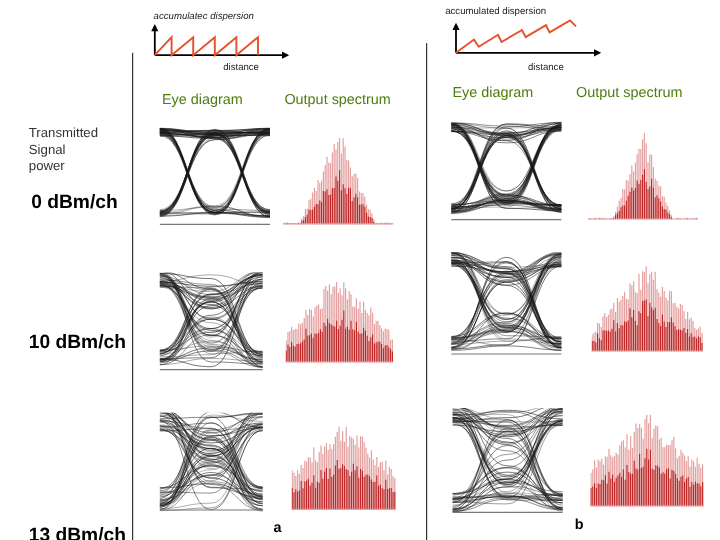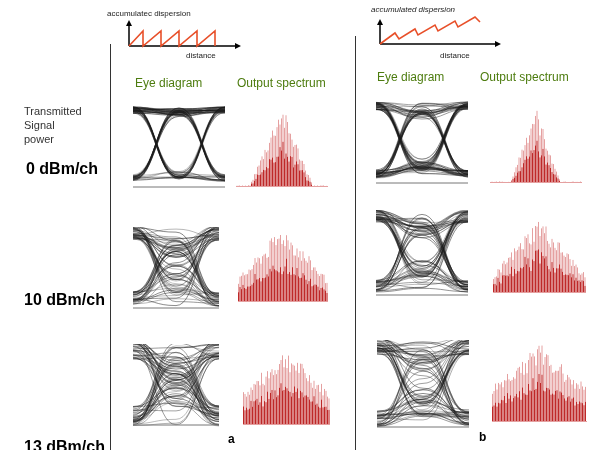--- a/index.html
+++ b/index.html
@@ -16,40 +16,40 @@
 </head>
 <body>
 
 <div class="abs sidelbl" style="left:24px; top:104px;">
   <div>Transmitted</div>
   <div>Signal</div>
   <div>power</div>
 </div>
 
 <div class="abs rowlbl" style="left:26px; top:160px;">0 dBm/ch</div>
-<div class="abs rowlbl" style="left:24px; top:277px;margin-top:14px;">10 dBm/ch</div>
+<div class="abs rowlbl" style="left:24px; top:277px;">10 dBm/ch</div>
 <div class="abs rowlbl" style="left:24px; top:393px;margin-top:45px;">13 dBm/ch</div>
 
 <div class="vline" style="left:110px; top:44px; height:406px;"></div>
 <div class="vline" style="left:355px; top:36px; height:414px;"></div>
 
 <div>
-  <div class="abs small" style="left:107px; top:9px;">accumulatec dispersion</div>
+  <div class="abs small" style="left:128px; top:9px;font-style:italic;">accumulatec dispersion</div>
   <svg width="120" height="30" style="left:125px; top:20px;">
     <line x1="4" y1="26" x2="4" y2="3" stroke="#000" stroke-width="1.5"></line>
     <polygon points="1,6 4,0 7,6" fill="#000"></polygon>
     <line x1="4" y1="26" x2="112" y2="26" stroke="#000" stroke-width="1.5"></line>
     <polygon points="110,23 116,26 110,29" fill="#000"></polygon>
     <polyline fill="none" stroke="#e8502a" stroke-width="1.6" points="4,26 18,11 18,26 36,11 36,26 54,11 54,26 72,11 72,26 90,11 90,26"></polyline>
   </svg>
   <div class="abs small" style="left:186px; top:51px;">distance</div>
 </div>
 
 <div>
-  <div class="abs small" style="left:371px; top:5px;font-style:italic;">accumulated dispersion</div>
+  <div class="abs small" style="left:371px; top:5px;">accumulated dispersion</div>
   <svg width="130" height="34" style="left:377px; top:14px;">
     <line x1="3" y1="30" x2="3" y2="8" stroke="#000" stroke-width="1.5"></line>
     <polygon points="0,11 3,5 6,11" fill="#000"></polygon>
     <line x1="3" y1="30" x2="120" y2="30" stroke="#000" stroke-width="1.5"></line>
     <polygon points="118,27 124,30 118,33" fill="#000"></polygon>
     <polyline fill="none" stroke="#e8502a" stroke-width="1.6" points="3,30 18,19 22,25 38,15 41,21 58,11 61,17 78,7 81,13 98,3 103,8"></polyline>
   </svg>
   <div class="abs small" style="left:440px; top:51px;">distance</div>
 </div>
 

